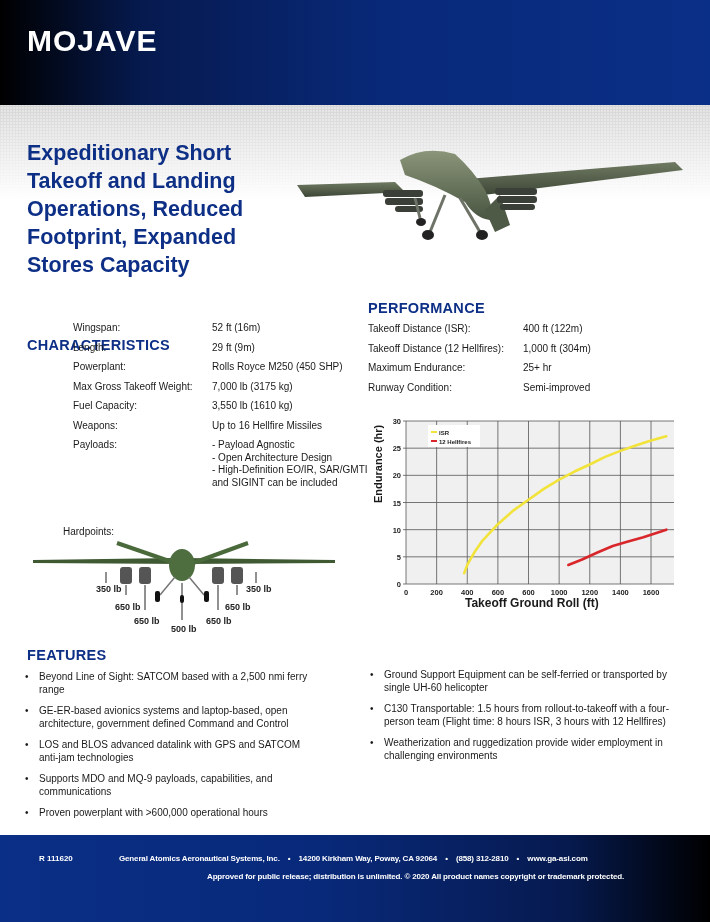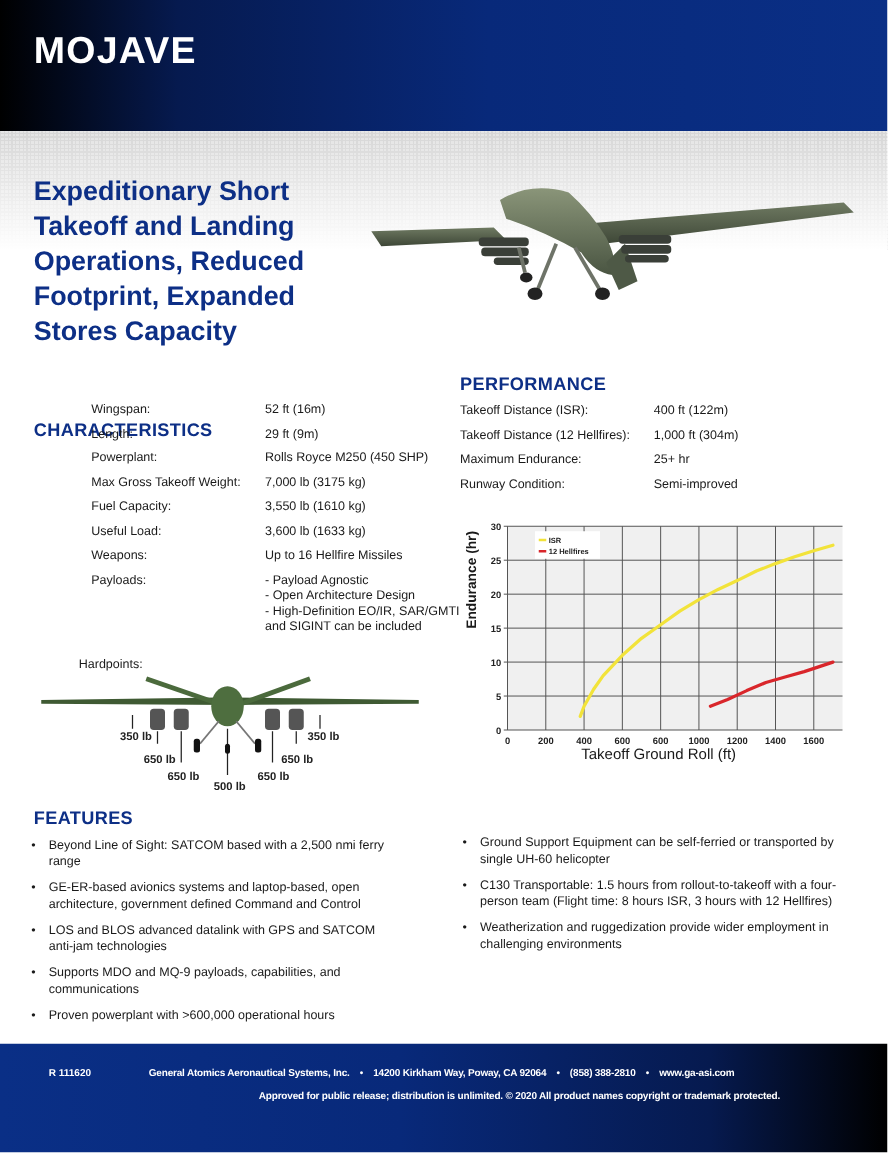--- a/index.html
+++ b/index.html
@@ -42,21 +42,21 @@
 
   .hardpoints-label { position: absolute; left: 25px; top: 526px; font-size: 10px; padding-left: 38px; }
   .hardpoints { position: absolute; left: 25px; top: 535px; width: 320px; height: 100px; }
   .hp-label { position: absolute; font-size: 9px; font-weight: bold; color: #222; white-space: nowrap; }
 
   .chart-wrap { position: absolute; left: 366px; top: 410px; width: 330px; height: 205px; }
   .ytitle {
     position: absolute; left: 372px; top: 503px; transform: rotate(-90deg); transform-origin: left top;
     font-weight: bold; font-size: 11px; white-space: nowrap;
   }
-  .xtitle { position: absolute; left: 465px; top: 596px; font-weight: normal; font-size: 12px; white-space: nowrap; }
+  .xtitle { position: absolute; left: 465px; top: 596px; font-weight: bold; font-size: 12px; white-space: nowrap; }
 
   .features-list { position: absolute; font-size: 10px; line-height: 13px; color: #1a1a1a; list-style: none; }
   .features-list li { position: relative; padding-left: 14px; margin-bottom: 8px; }
   .features-list li .bullet { position: absolute; left: 0; top: 0; }
 
   .footer {
     position: absolute; left: 0; top: 835px; width: 710px; height: 87px;
     background: linear-gradient(90deg, #0a2f86 0%, #08297a 45%, #061a4f 80%, #000000 100%);
     color: #ffffff;
   }
@@ -134,24 +134,20 @@
     <span class="k">Powerplant:</span>
     <span class="v" style="left:139px;">Rolls Royce M250 (450 SHP)</span>
   </div>
   <div class="row">
     <span class="k">Max Gross Takeoff Weight:</span>
     <span class="v" style="left:139px;">7,000 lb (3175 kg)</span>
   </div>
   <div class="row">
     <span class="k">Fuel Capacity:</span>
     <span class="v" style="left:139px;">3,550 lb (1610 kg)</span>
-  </div>
-  <div class="row">
-    <span class="k">Useful Load:</span>
-    <span class="v" style="left:139px;">3,600 lb (1633 kg)</span>
   </div>
   <div class="row">
     <span class="k">Weapons:</span>
     <span class="v" style="left:139px;">Up to 16 Hellfire Missiles</span>
   </div>
   <div class="row" style="height:60px;">
     <span class="k">Payloads:</span>
     <div class="v" style="left:139px;">
       <div>- Payload Agnostic</div>
       <div>- Open Architecture Design</div>
@@ -286,18 +282,18 @@
     <li><span class="bullet">•</span><span>Weatherization and ruggedization provide wider employment in challenging environments</span></li>
   </ul>
 
 <div class="footer">
   <div class="rev">R 111620</div>
   <div class="line1">
     <span>General Atomics Aeronautical Systems, Inc.</span>
     <span class="sep">•</span>
     <span>14200 Kirkham Way, Poway, CA 92064</span>
     <span class="sep">•</span>
-    <span>(858) 388-2810</span>
+    <span>(858) 312-2810</span>
     <span class="sep">•</span>
     <span>www.ga-asi.com</span>
   </div>
   <div class="line2">Approved for public release; distribution is unlimited. © 2020 All product names copyright or trademark protected.</div>
 </div>
 
 </body></html>

